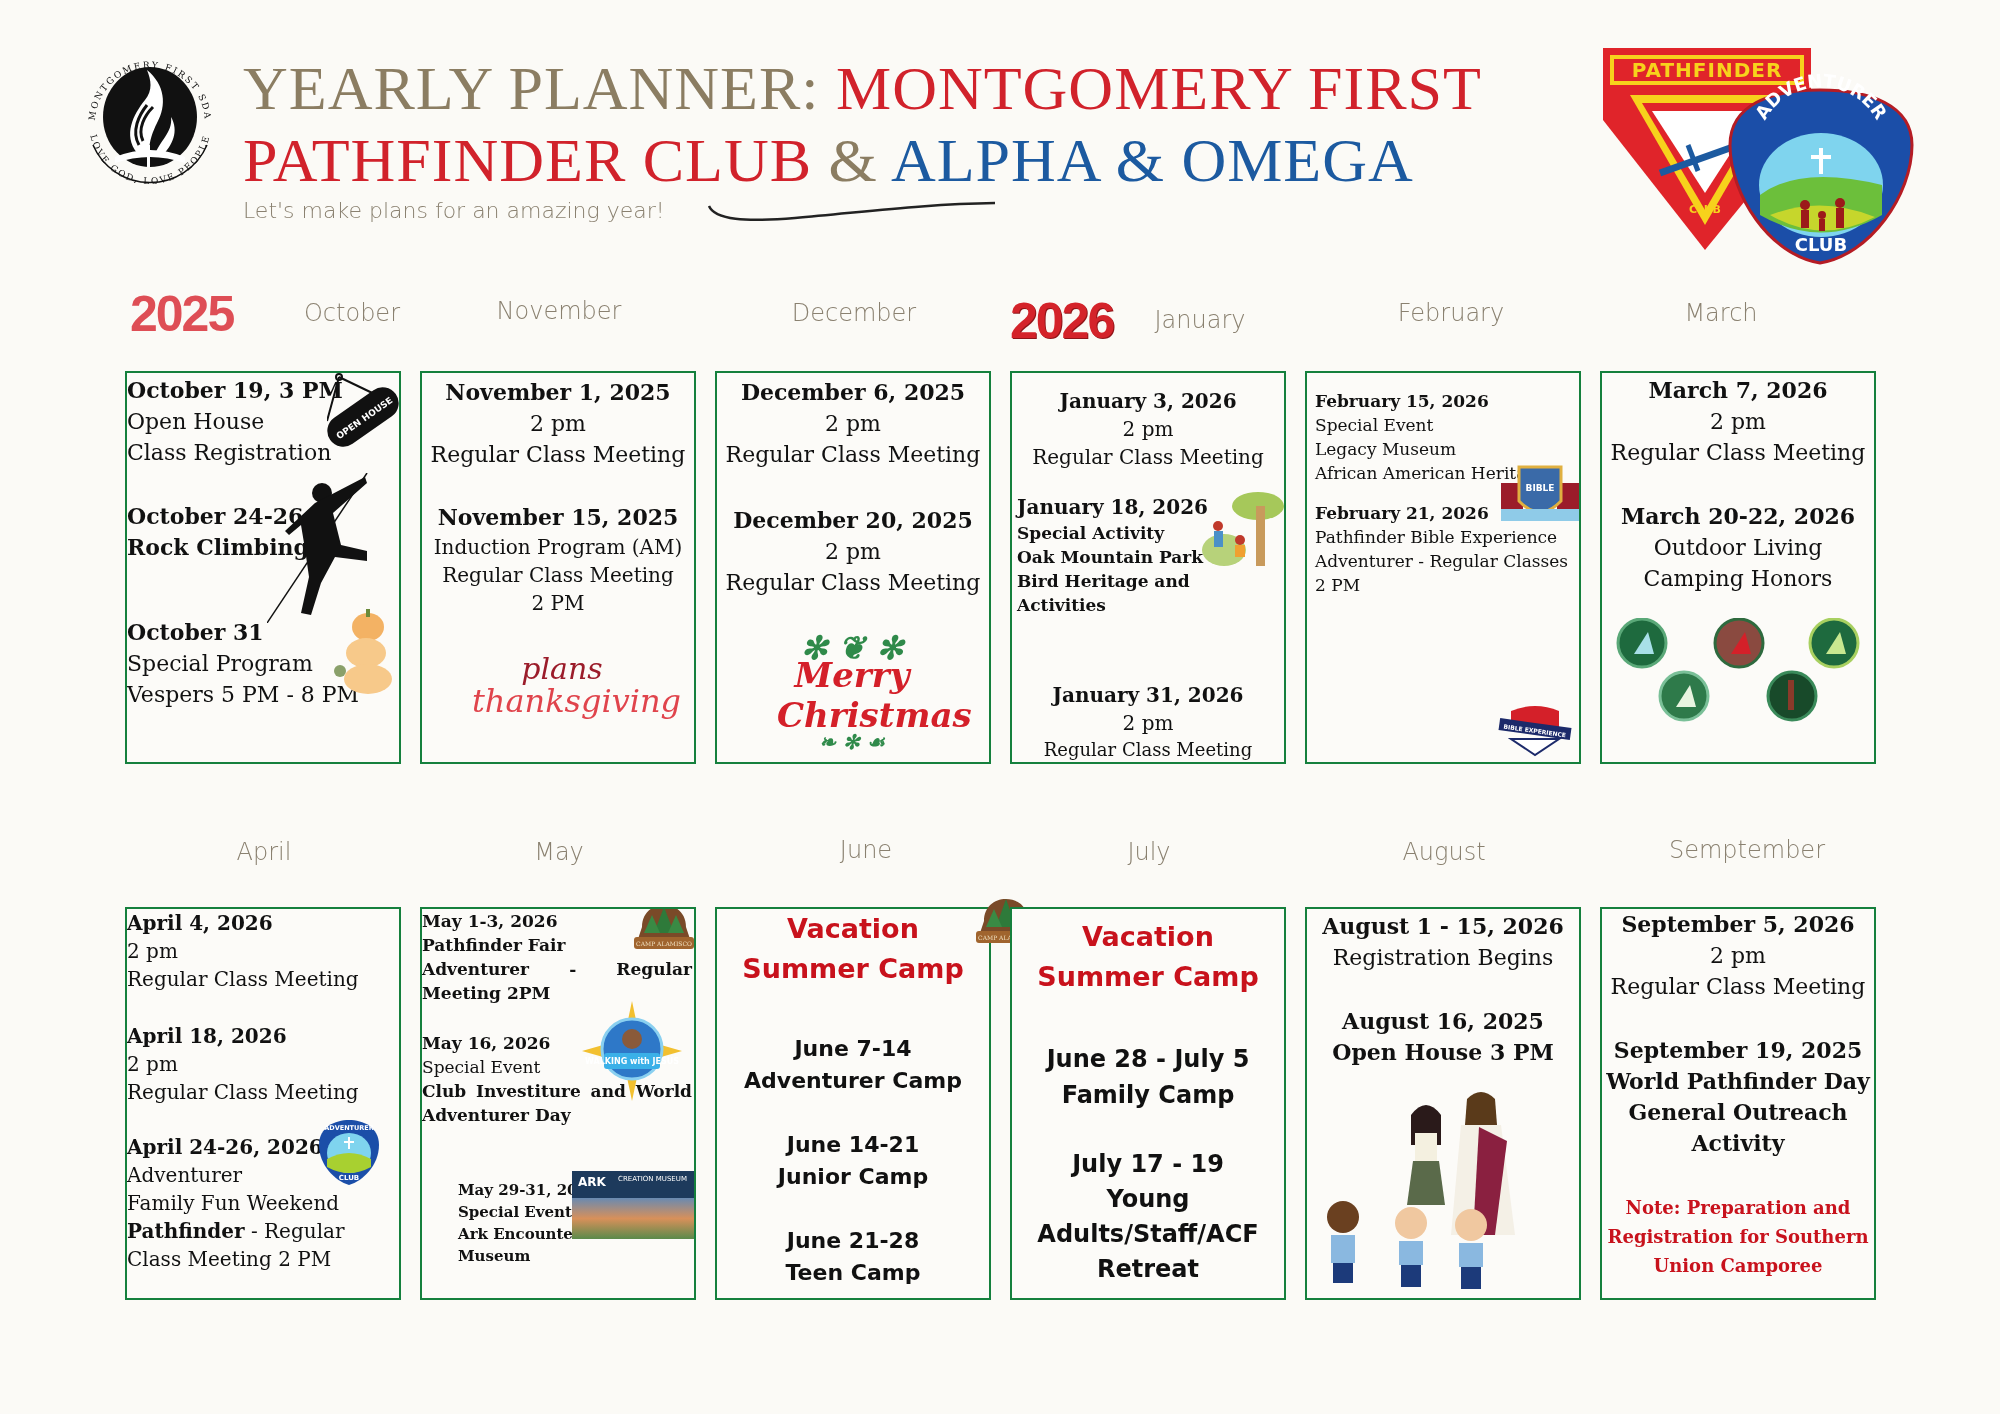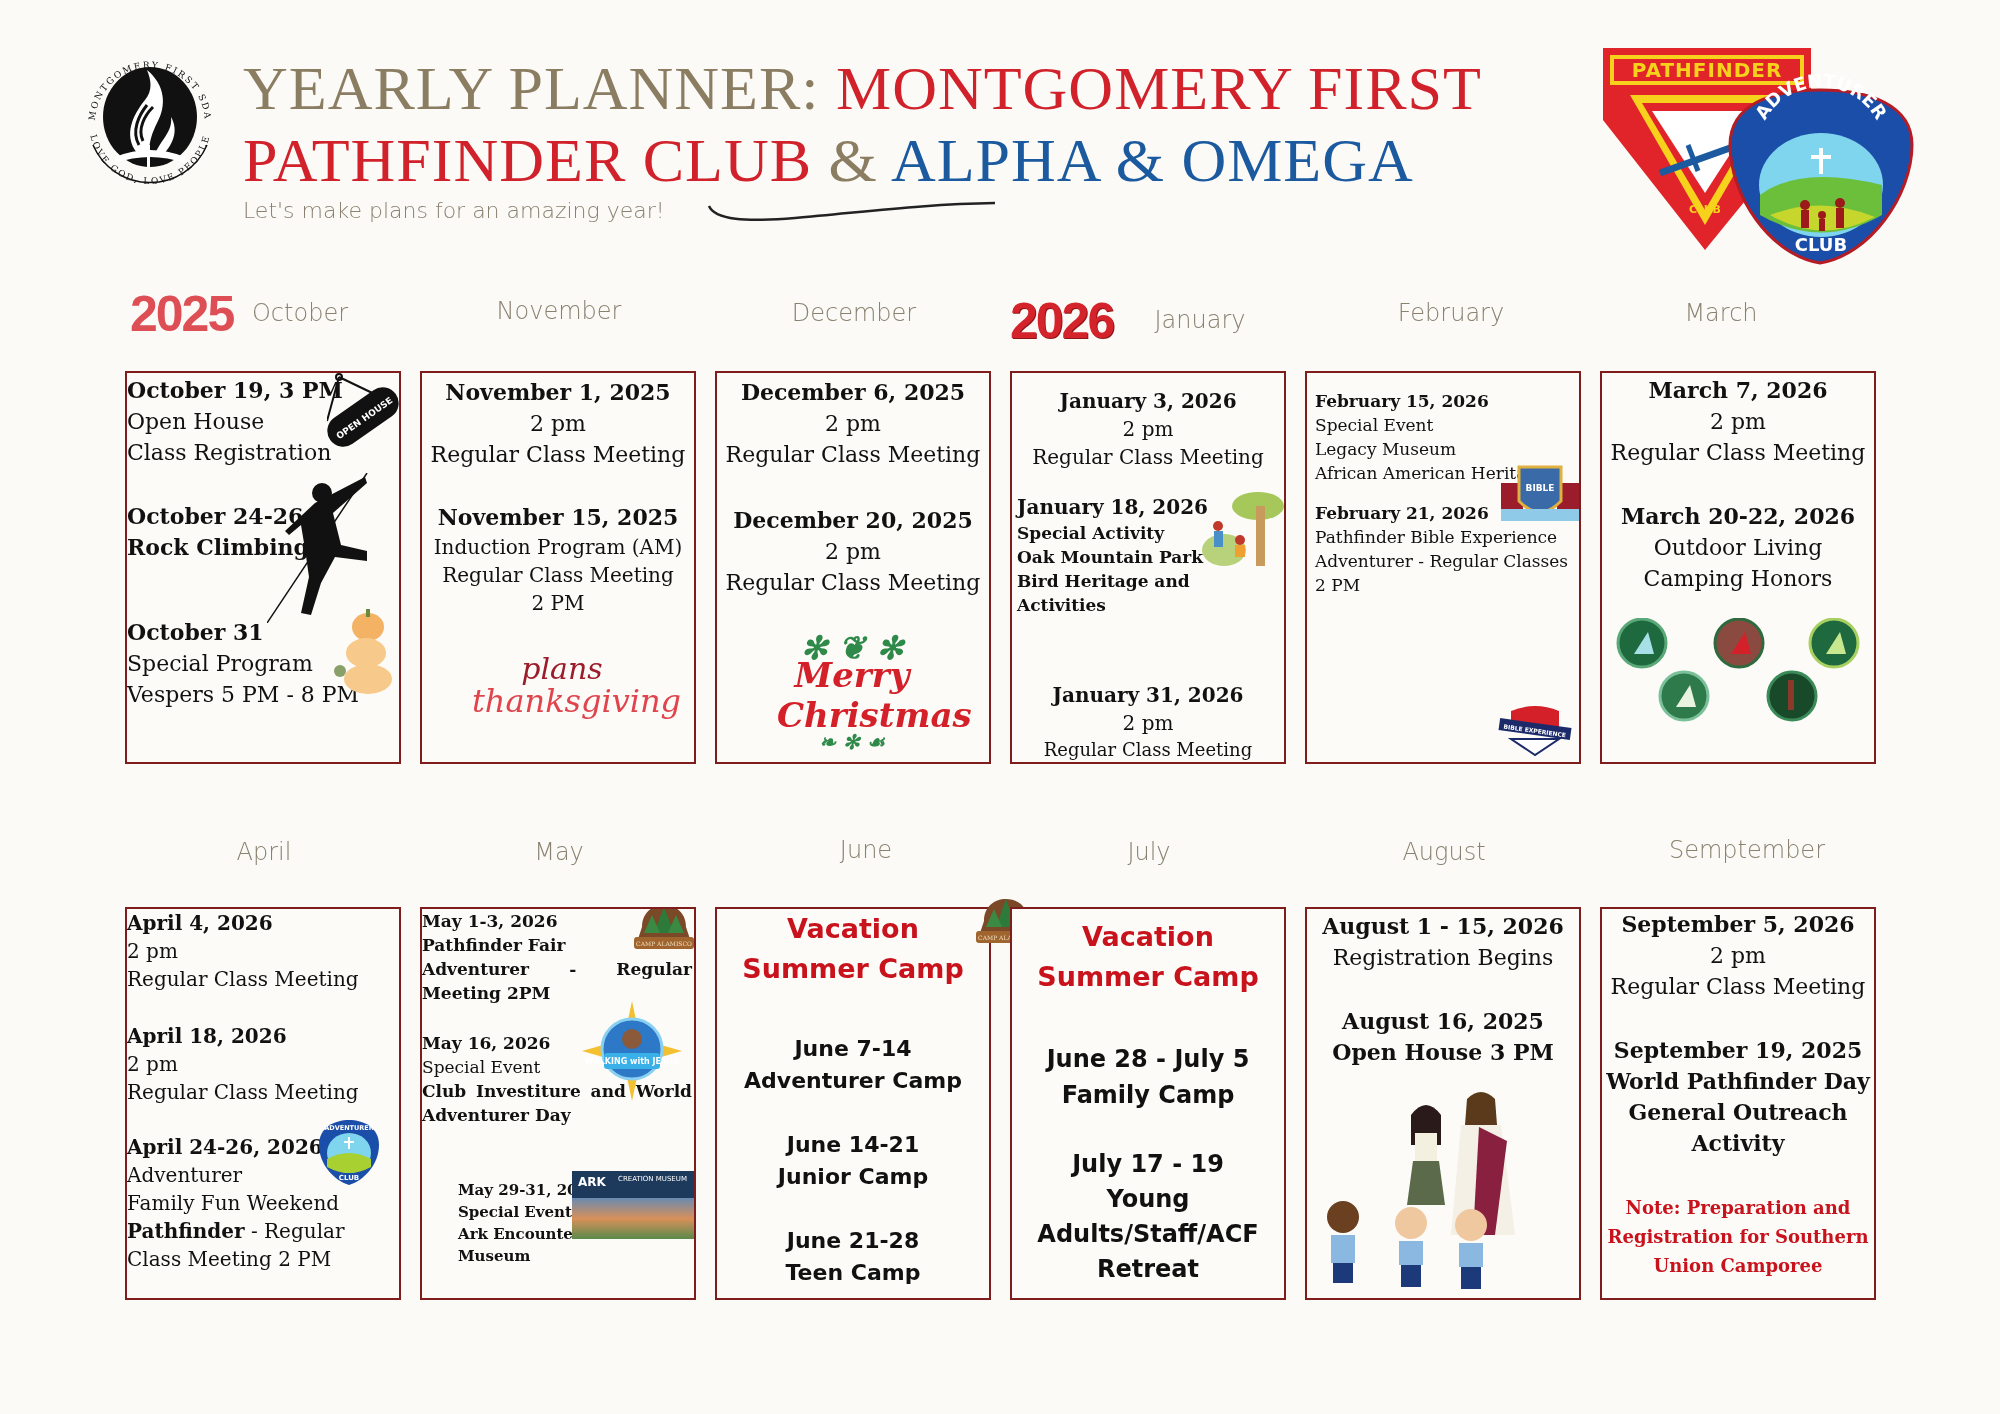--- a/index.html
+++ b/index.html
@@ -42,21 +42,21 @@
     font-size:50px; line-height:56px; letter-spacing:-2px;
   }
   .y2025 { color:#de4e55; }
   .y2026 {
     color:#d4232a; text-shadow: 1px 1px 0 #8e1418;
   }
 
   
   .card {
     position:absolute; width:276px; background:#fcfbf8;
-    border:2px solid #7f1d1d; box-sizing:border-box;
+    border:2px solid #15803d; box-sizing:border-box;
     overflow:hidden;
   }
   .row1 { top:371px; height:393px; }
   .row2 { top:907px; height:393px; }
 
   .ev { margin:0; }
   .left { text-align:left; padding-left:0; }
   .center { text-align:center; }
   .b { font-weight:bold; }
 
@@ -149,21 +149,21 @@
       <rect x="201" y="165" width="8" height="18" fill="#9c1a1a"></rect>
     <circle cx="222" cy="170" r="4" fill="#9c1a1a"></circle>
       <rect x="219" y="174" width="6" height="12" fill="#9c1a1a"></rect>
     <circle cx="240" cy="158" r="5" fill="#9c1a1a"></circle>
       <rect x="236" y="163" width="8" height="20" fill="#9c1a1a"></rect>
     <text x="221" y="206" font-family="DejaVu Sans, sans-serif" font-weight="bold" font-size="18" fill="#fff" text-anchor="middle">CLUB</text>
   </svg>
 </div>
 
 <div class="abs year-badge y2025" style="left:130px; top:286px;">2025</div>
-<div class="abs month" style="left:200px; top:299px; width:200px; text-align:center;">October</div>
+<div class="abs month" style="left:200px; top:299px; width:200px; text-align:right;">October</div>
 <div class="abs month" style="left:420px; top:297px;">November</div>
 <div class="abs month" style="left:715px; top:299px;">December</div>
 <div class="abs year-badge y2026" style="left:1010px; top:293px;">2026</div>
 <div class="abs month" style="left:1130px; top:306px; width:140px; text-align:center;">January</div>
 <div class="abs month" style="left:1312px; top:299px;">February</div>
 <div class="abs month" style="left:1582px; top:299px;">March</div>
 
 <div class="card row1" style="left:125px;">
   <div class="ev f22" style="padding-top:2px;">
     <div class="b">October 19, 3 PM</div>

